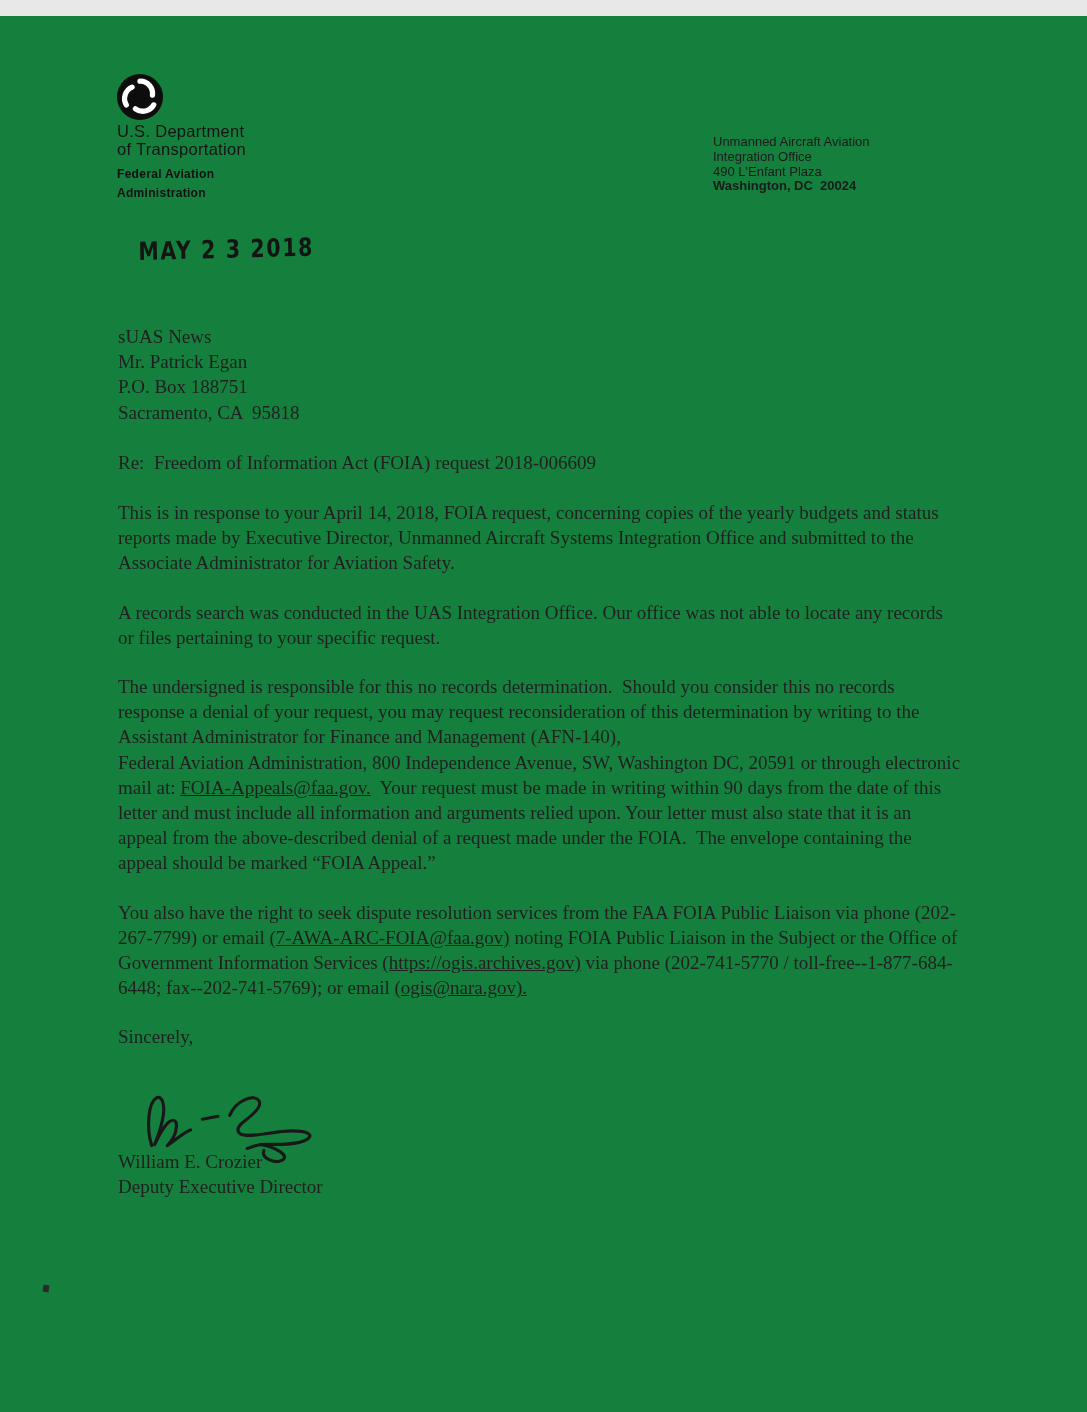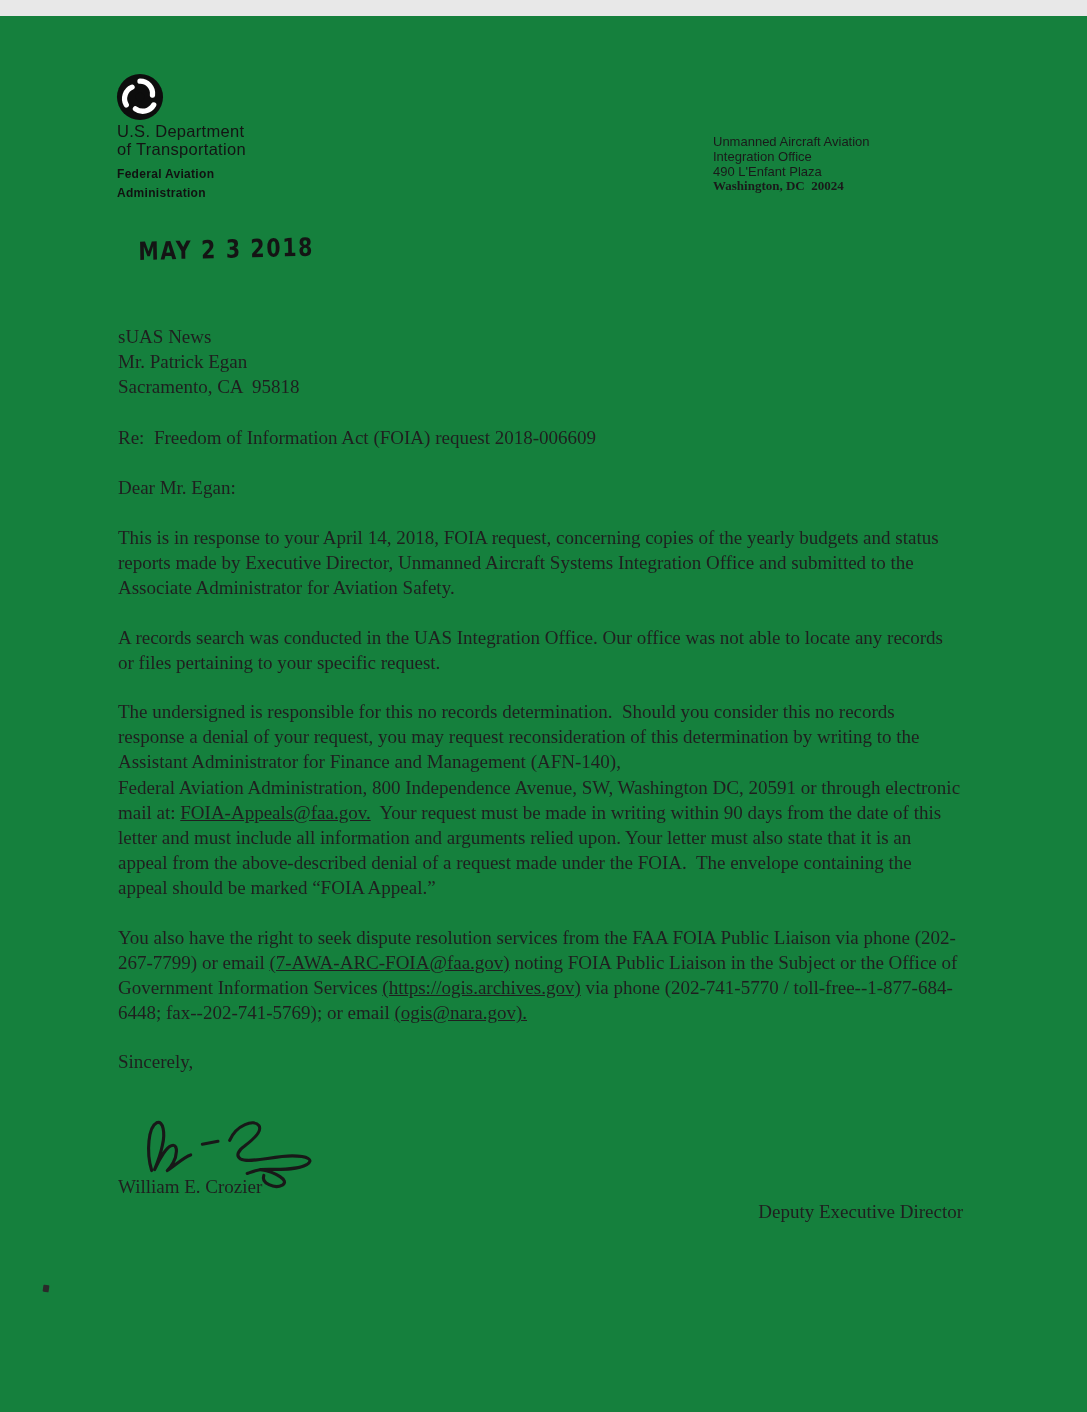--- a/index.html
+++ b/index.html
@@ -42,21 +42,21 @@
   }
   .office-address {
     position: absolute;
     left: 713px; top: 119px;
     font-family: "Liberation Sans", sans-serif;
     font-size: 13px;
     line-height: 14.8px;
     color: #1a1a1a;
     white-space: pre-wrap;
   }
-  .office-address .line.bold { font-weight: 700; font-family: Liberation Serif, serif; }
+  .office-address .line.bold { font-weight: 700; }
 
   
   .date-stamp {
     position: absolute;
     left: 138px; top: 221px;
     font-family: "DejaVu Sans", sans-serif;
     font-weight: 700;
     font-size: 25px;
     letter-spacing: 2px;
     color: #141414;
@@ -80,21 +80,21 @@
 
   
   .sig-block { position: relative; margin-top: 0; font-family: Liberation Serif, serif; }
   .sig-scrawl {
     position: absolute;
     left: -12px; top: 14px;
     width: 300px; height: 78px;
     pointer-events: none;
   }
   .sig-name { padding-top: 74px; white-space: pre-wrap; }
-  .sig-title { white-space: pre-wrap; text-align: right; }
+  .sig-title { white-space: pre-wrap; }
 
   
   .speck {
     position: absolute;
     left: 43px; top: 1269px;
     width: 6px; height: 7px;
     background: #2a2a2a;
     border-radius: 1px;
     transform: rotate(8deg);
   }
@@ -127,26 +127,26 @@
 
   <div class="office-address" id="office-address"><div class="line">Unmanned Aircraft Aviation</div><div class="line">Integration Office</div><div class="line">490 L'Enfant Plaza</div><div class="line bold">Washington, DC  20024</div></div>
 
   <div class="date-stamp">MAY 2 3 2018</div>
 
   <div class="content">
 
     <div class="block" id="recipient">
         <div class="line">sUAS News</div>
         <div class="line">Mr. Patrick Egan</div>
+        <div class="line">P.O. Box 188751</div>
         <div class="line">Sacramento, CA  95818</div>
       </div>
 
     <div class="block line">Re:  Freedom of Information Act (FOIA) request 2018-006609</div>
 
-    <div class="block line">Dear Mr. Egan:</div>
 
     <div id="paragraphs">
         <p class="para"><span class="">This is in response to your April 14, 2018, FOIA request, concerning copies of the yearly budgets and status reports made by Executive Director, Unmanned Aircraft Systems Integration Office and submitted to the Associate Administrator for Aviation Safety.</span></p>
         <p class="para"><span class="">A records search was conducted in the UAS Integration Office. Our office was not able to locate any records or files pertaining to your specific request.</span></p>
         <p class="para"><span class="">The undersigned is responsible for this no records determination.  Should you consider this no records response a denial of your request, you may request reconsideration of this determination by writing to the Assistant Administrator for Finance and Management (AFN-140),
 Federal Aviation Administration, 800 Independence Avenue, SW, Washington DC, 20591 or through electronic mail at: </span><span class="link-underline">FOIA-Appeals@faa.gov.</span><span class="">  Your request must be made in writing within 90 days from the date of this letter and must include all information and arguments relied upon. Your letter must also state that it is an appeal from the above-described denial of a request made under the FOIA.  The envelope containing the appeal should be marked “FOIA Appeal.”</span></p>
         <p class="para"><span class="">You also have the right to seek dispute resolution services from the FAA FOIA Public Liaison via phone (202-267-7799) or email </span><span class="link-underline">(7-AWA-ARC-FOIA@faa.gov)</span><span class=""> noting FOIA Public Liaison in the Subject or the Office of Government Information Services </span><span class="link-underline">(https://ogis.archives.gov)</span><span class=""> via phone (202-741-5770 / toll-free--1-877-684-6448; fax--202-741-5769); or email </span><span class="link-underline">(ogis@nara.gov).</span></p>
       </div>
 
     <div class="block line">Sincerely,</div>

